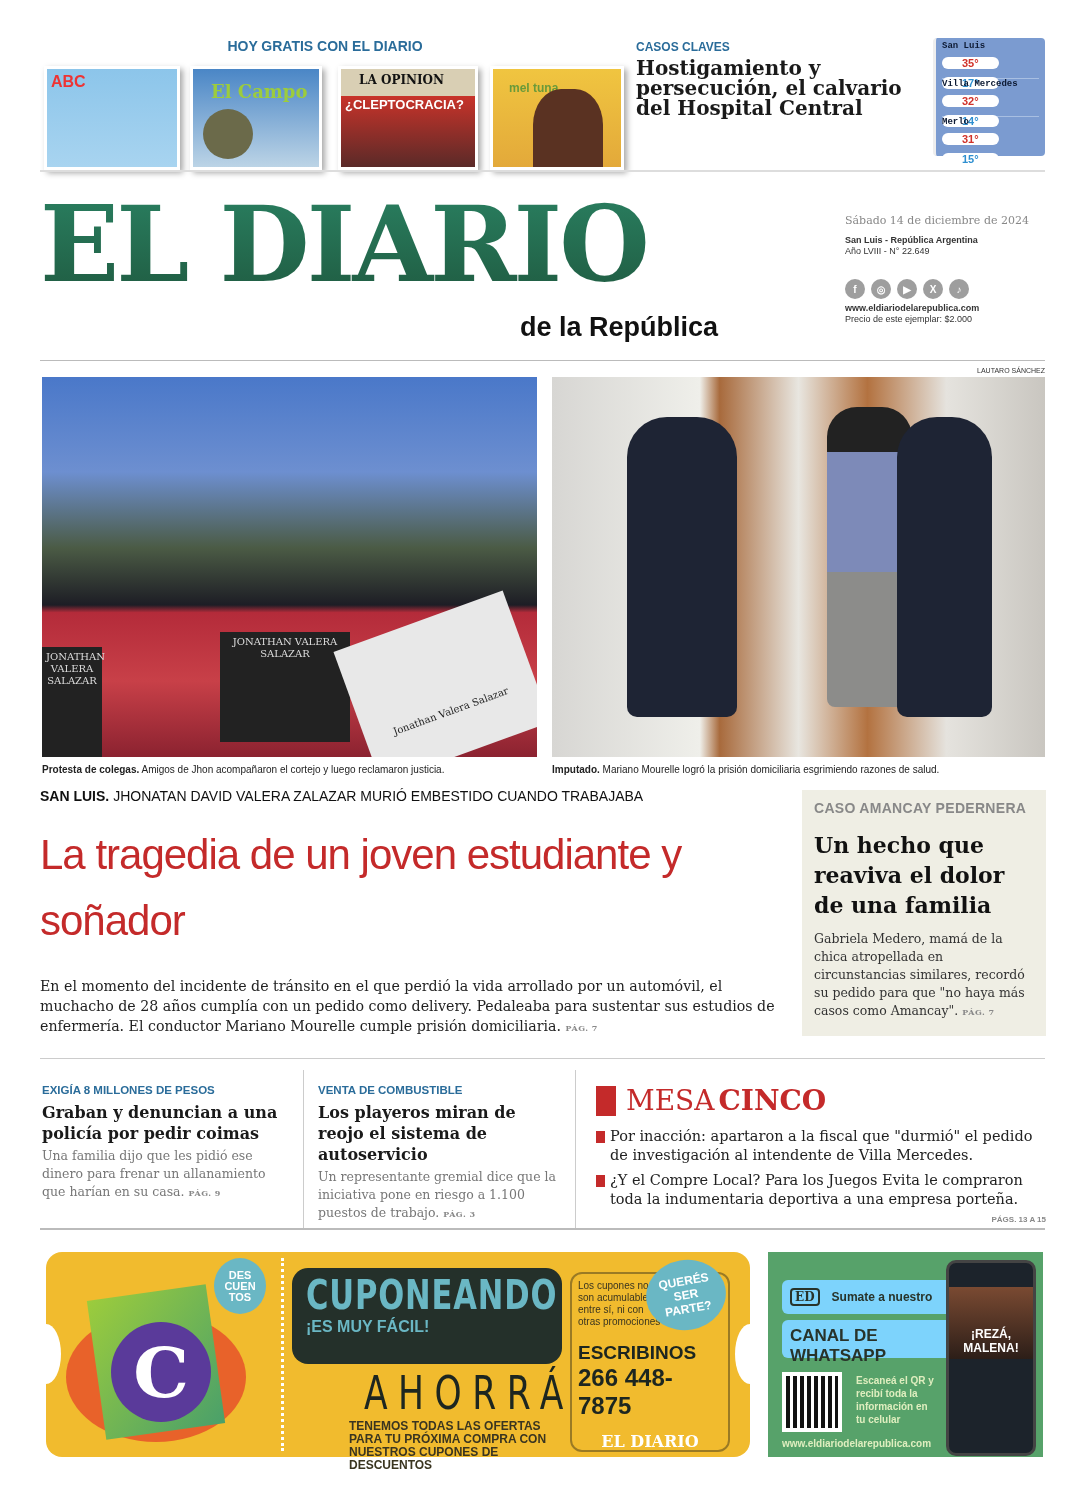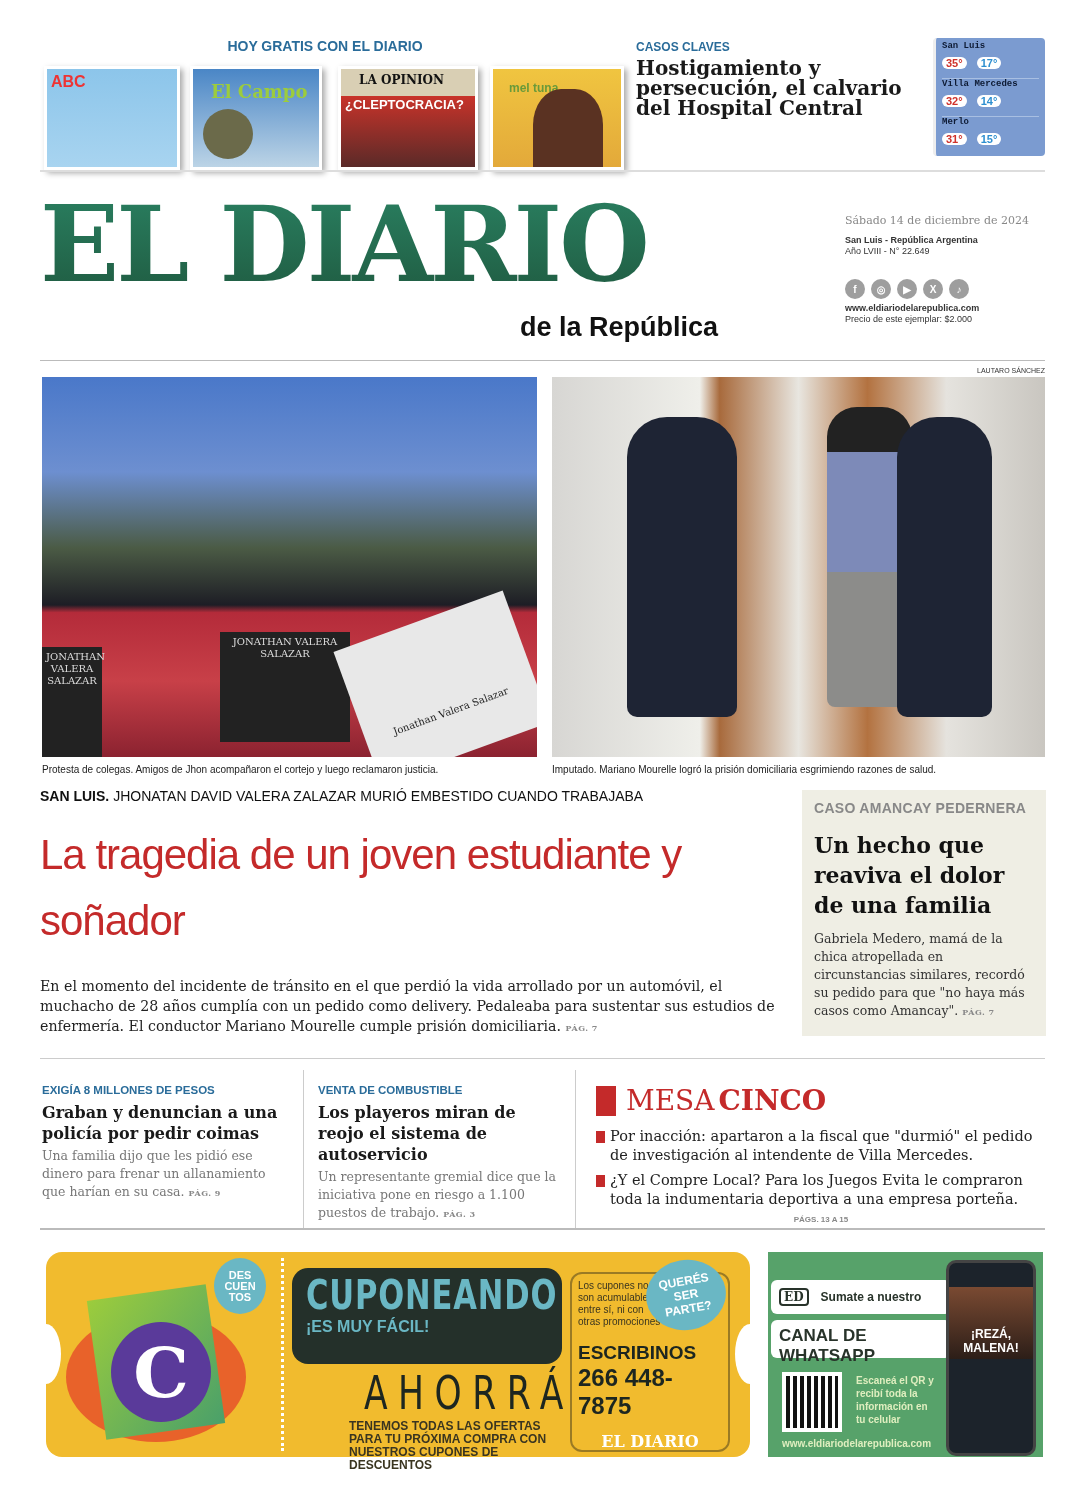--- a/index.html
+++ b/index.html
@@ -17,38 +17,38 @@
 .topsep{left:40px;top:170px;width:1005px;height:2px;background:#ddd}
 .cases{left:636px;top:40px;width:290px}
 .cases .kick{color:#2a6c9a;font-weight:bold;font-size:12px}
 .cases .hd{font-size:20px;font-weight:bold;line-height:20px;margin-top:4px}
 .cases .dek{font-size:13px;color:#666;line-height:18px;margin-top:3px}
 .pg{font-size:8px;color:#888;font-weight:bold;letter-spacing:.5px}
 .weather{left:933px;top:38px;width:112px;height:118px;background:#7b9bd0;border-radius:4px;padding:3px 6px;border-left:3px solid #eee}
 .wrow{height:38px;border-bottom:1px solid #a8bfe2}
 .wrow:last-child{border-bottom:none}
 .wcity{font-family:Liberation Mono, monospace;font-weight:bold;font-size:9px;color:#0d1a33}
-.wt{display:inline-block;background:#fff;border-radius:6px;font-weight:bold;font-size:11px;padding:0 4px;margin-right:10px;margin-top:6px}
+.wt{display:inline-block;background:#fff;border-radius:6px;font-weight:bold;font-size:11px;padding:0 20px;margin-right:10px;margin-top:6px}
 .wmax{color:#d0322a}.wmin{color:#2e8fd0}
 
 .mast{left:40px;top:186px;font-family:"DejaVu Serif",serif;font-weight:900;font-size:104px;line-height:118px;color:#1f6b4a;letter-spacing:-3px;background:linear-gradient(#2a8061,#1f5a40);-webkit-background-clip:text;background-clip:text;-webkit-text-fill-color:transparent}
 .mast-sub{left:520px;top:312px;font-size:27px;font-weight:bold;color:#111}
 .meta{left:845px;top:214px;width:200px}
 .meta .date{font-family:"DejaVu Serif",serif;color:#888;font-size:11px}
 .meta .small{font-size:9px;color:#333;line-height:11px}
 .social{display:flex;gap:6px;margin:22px 0 4px}
 .social span{width:20px;height:20px;border-radius:50%;background:#9e9e9e;color:#fff;font-size:10px;display:flex;align-items:center;justify-content:center;font-weight:bold}
 .hsep{left:40px;top:360px;width:1005px;height:1px;background:#bbb}
 .credit{left:900px;top:367px;width:145px;text-align:right;font-size:7px;color:#333}
 
 .ph1{left:42px;top:377px;width:495px;height:380px;background:linear-gradient(180deg,#4a78c9 0,#6d8fd0 25%,#4b5b45 45%,#1d1d25 60%,#b42b3a 62%,#c84048 80%,#8b2230 100%);overflow:hidden}
 .ph2{left:552px;top:377px;width:493px;height:380px;background:linear-gradient(90deg,#d7d6d3 0,#efefea 30%,#a86a3c 34%,#e8e6e0 50%,#b37240 64%,#e5e3de 80%,#c9c6c0 100%);overflow:hidden}
 .phtag{position:absolute;background:#fff;color:#222;font-family:"DejaVu Serif",serif;font-size:10px;padding:4px;line-height:12px;text-align:center}
 .cap{top:764px;font-size:10px;color:#222}
-.cap b{font-weight:normal}
+.cap b{font-weight:bold}
 
 .kicker{left:40px;top:788px;font-size:14px;text-transform:uppercase;color:#111}
 .lead-hd{left:40px;top:822px;width:760px;color:#c42a2a;font-weight:normal;font-size:42px;line-height:66px;letter-spacing:-1px}
 .lead-dek{left:40px;top:976px;width:750px;font-family:"DejaVu Serif",serif;font-size:14.2px;line-height:20px;color:#222}
 .side{left:802px;top:790px;width:244px;height:246px;background:#efeee4;padding:10px 12px}
 .side .kick{color:#888;font-weight:bold;font-size:14px;letter-spacing:.3px}
 .side .hd{font-family:"DejaVu Serif",serif;font-weight:bold;font-size:22px;line-height:30px;margin-top:14px;color:#111}
 .side .dek{font-family:"DejaVu Serif",serif;font-size:12.5px;line-height:18px;margin-top:10px;color:#333}
 
 .sep2{left:40px;top:1058px;width:1005px;height:1px;background:#ccc}
@@ -57,39 +57,39 @@
 .brief .hd{font-family:"DejaVu Serif",serif;font-weight:bold;font-size:16px;line-height:21px;margin-top:6px}
 .brief .dek{font-family:"DejaVu Serif",serif;font-size:12.5px;line-height:18px;margin-top:3px;color:#777}
 .vline{width:1px;background:#ccc}
 .mesa{left:596px;top:1084px;width:450px}
 .mesa .ttl{font-family:"DejaVu Serif",serif;font-size:28px;color:#c42a2a;display:flex;align-items:center}
 .mesa .ttl .sq{width:20px;height:30px;background:#c42a2a;margin-right:10px}
 .mesa .ttl b{margin-left:4px}
 .mesa ul{list-style:none;margin-top:10px}
 .mesa li{font-family:"DejaVu Serif",serif;font-size:14.5px;line-height:19px;padding-left:14px;position:relative;margin-bottom:6px;color:#222}
 .mesa li:before{content:"";position:absolute;left:0;top:4px;width:9px;height:12px;background:#c42a2a}
-.mesa .pgs{text-align:center;font-size:8px;color:#888;font-weight:bold}
+.mesa .pgs{text-align:right;font-size:8px;color:#888;font-weight:bold}
 .sep3{left:40px;top:1228px;width:1005px;height:2px;background:#bbb}
 
 .coupon{left:46px;top:1252px;width:704px;height:205px;background:#f1bb2e;border-radius:16px}
 .notch{position:absolute;width:30px;height:60px;background:#fff;border-radius:50%;top:72px}
 .perf{position:absolute;left:235px;top:6px;bottom:6px;border-left:3px dotted #fff}
 .cbox{position:absolute;left:246px;top:16px;width:270px;height:96px;background:#24302a;border-radius:16px;padding:4px 14px}
 .cbox .t1{color:#6ab7c4;font-size:40px;font-weight:bold;letter-spacing:1px;font-family:"DejaVu Sans Condensed","DejaVu Sans",sans-serif;transform:scaleX(.85);transform-origin:left}
 .cbox .t2{color:#6ab7c4;font-size:16px;font-weight:bold}
 .ahorra{position:absolute;left:318px;top:114px;font-size:46px;letter-spacing:14px;color:#1d2620;font-family:"DejaVu Sans",sans-serif;transform:scaleX(.75);transform-origin:left}
 .cfine{position:absolute;left:303px;top:168px;font-size:12px;font-weight:bold;color:#3a3520;line-height:13px;width:200px}
 .crt{position:absolute;left:524px;top:20px;width:160px;height:180px;border:2px solid #9a7a24;border-radius:12px;padding:6px}
 .crt .note{font-size:10px;line-height:12px;width:85px;color:#3a3520}
 .crt .esc{font-size:19px;font-weight:bold;margin-top:14px;color:#1d2620}
 .crt .tel{font-size:24px;font-weight:bold;color:#1d2620}
 .crt .logo{font-family:"DejaVu Serif",serif;font-weight:bold;color:#fff;font-size:16px;text-align:center;margin-top:12px}
 .bubble{position:absolute;border-radius:50%;background:#6ab7c4;color:#fff;font-weight:bold;text-align:center;display:flex;align-items:center;justify-content:center}
 .wa{left:768px;top:1252px;width:275px;height:205px;background:#57a26a}
-.wa .pill{position:absolute;left:3px;background:#ffffff;border-radius:6px;color:#28332a;font-weight:bold}
+.wa .pill{position:absolute;left:14px;background:#7dd3fc;border-radius:6px;color:#28332a;font-weight:bold}
 .qr{position:absolute;left:14px;top:120px;width:60px;height:60px;background:repeating-linear-gradient(90deg,#111 0 4px,#fff 4px 7px),#fff;border:4px solid #fff}
 .phone{position:absolute;left:178px;top:8px;width:90px;height:196px;background:#1c232b;border-radius:10px;border:3px solid #444}
 </style>
 </head>
 <body>
 
 <div class="abs gratis-title">HOY GRATIS CON EL DIARIO</div>
 <div class="abs supp s1">
     <span class="lbl" style="left:4px;top:4px;color:#e33;font-size:16px">ABC</span>
   </div>

